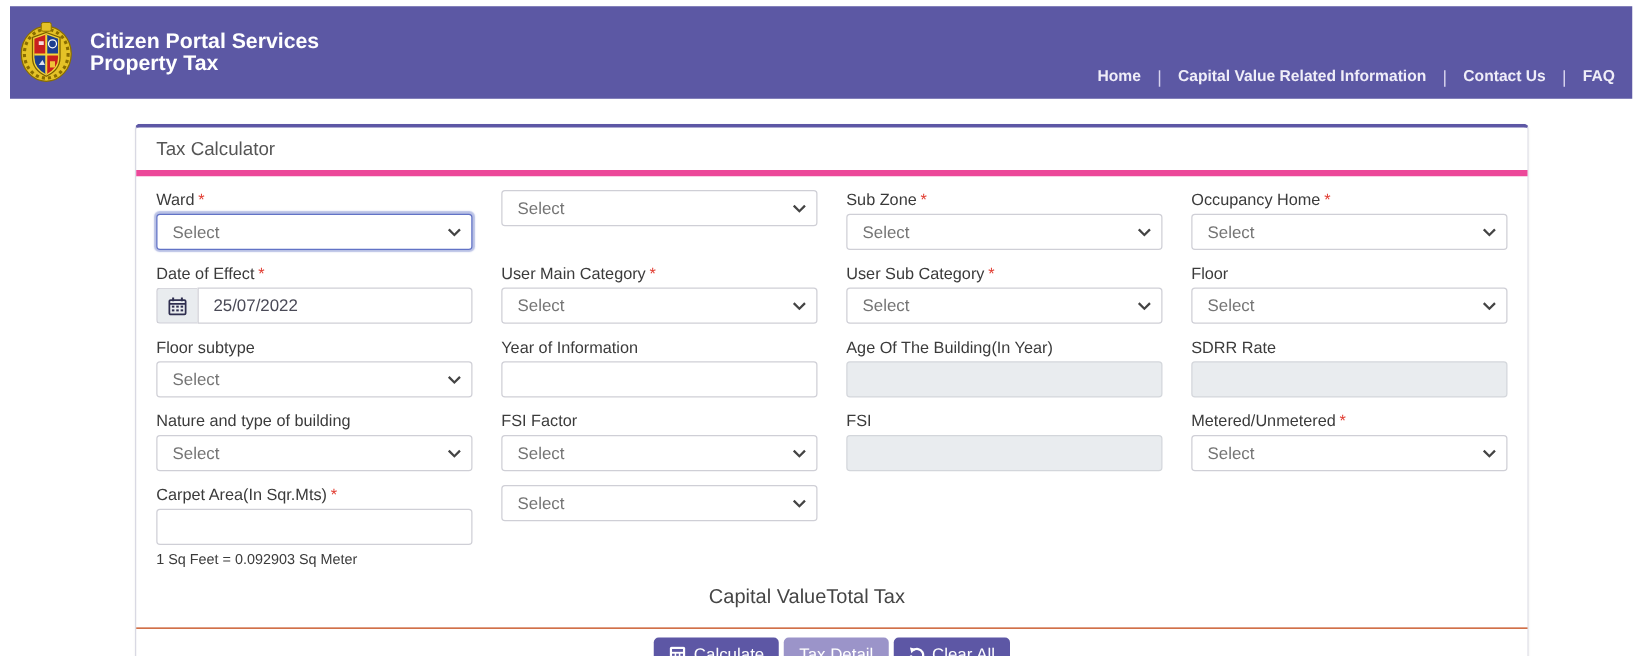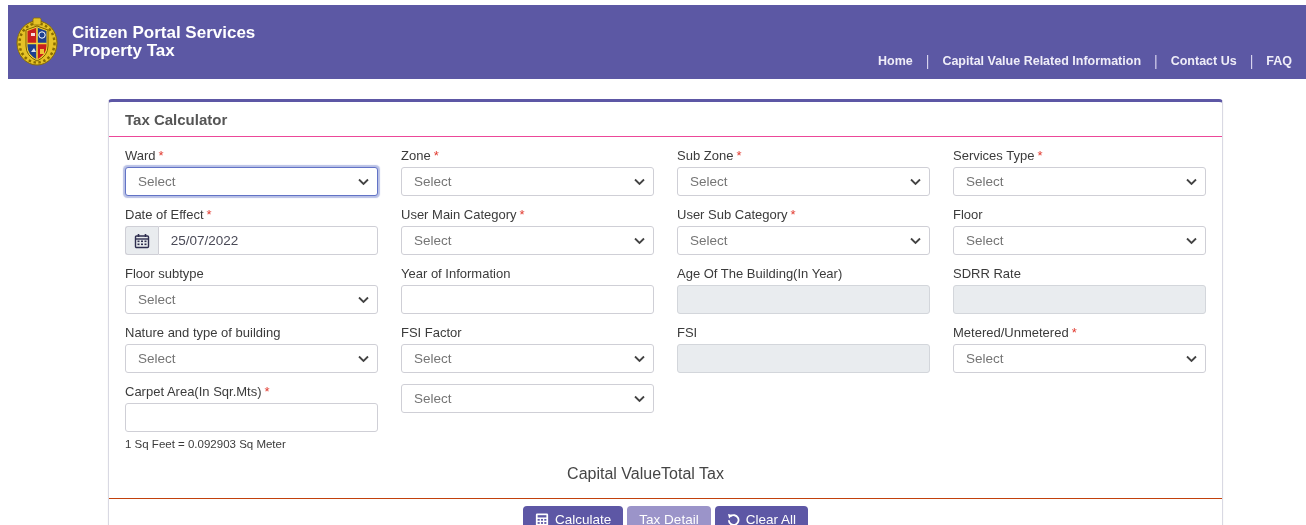--- a/index.html
+++ b/index.html
@@ -36,22 +36,21 @@
     background: #fff;
     border: 1px solid #d9d9e3;
     border-top: 3px solid #5d57a5;
     border-radius: 4px;
     box-shadow: 0 1px 2px rgba(0,0,0,.07);
   }
   .card-header {
     padding: 9px 16px 8px;
     font-size: 15px;
     color: #555555;
-    border-bottom: 1px solid #ec4899;
-    font-weight: bold;
+    border-bottom: 5px solid #ec4899;
   }
   .card-body { padding: 11px 16px 0; }
 
   .form-grid {
     display: grid;
     grid-template-columns: repeat(4, 1fr);
     column-gap: 23px;
     row-gap: 11px;
   }
   .field { min-width: 0; }
@@ -192,21 +191,20 @@
           <select class="ctl"><option>Select</option></select>
           <span class="chev">
               <svg width="11" height="7" viewBox="0 0 11 7">
                 <path d="M1 1 L5.5 5.5 L10 1" fill="none" stroke="#444" stroke-width="1.8"></path>
               </svg>
             </span>
         </div>
       </div>
 
       <div class="field">
-        <label class="lbl"><span>Zone</span><span class="req">*</span></label>
         <div class="select-wrap">
           <select class="ctl"><option>Select</option></select>
           <span class="chev">
               <svg width="11" height="7" viewBox="0 0 11 7">
                 <path d="M1 1 L5.5 5.5 L10 1" fill="none" stroke="#444" stroke-width="1.8"></path>
               </svg>
             </span>
         </div>
       </div>
 
@@ -216,21 +214,21 @@
           <select class="ctl"><option>Select</option></select>
           <span class="chev">
               <svg width="11" height="7" viewBox="0 0 11 7">
                 <path d="M1 1 L5.5 5.5 L10 1" fill="none" stroke="#444" stroke-width="1.8"></path>
               </svg>
             </span>
         </div>
       </div>
 
       <div class="field">
-        <label class="lbl"><span>Services Type</span><span class="req">*</span></label>
+        <label class="lbl"><span>Occupancy Home</span><span class="req">*</span></label>
         <div class="select-wrap">
           <select class="ctl"><option>Select</option></select>
           <span class="chev">
               <svg width="11" height="7" viewBox="0 0 11 7">
                 <path d="M1 1 L5.5 5.5 L10 1" fill="none" stroke="#444" stroke-width="1.8"></path>
               </svg>
             </span>
         </div>
       </div>
 

